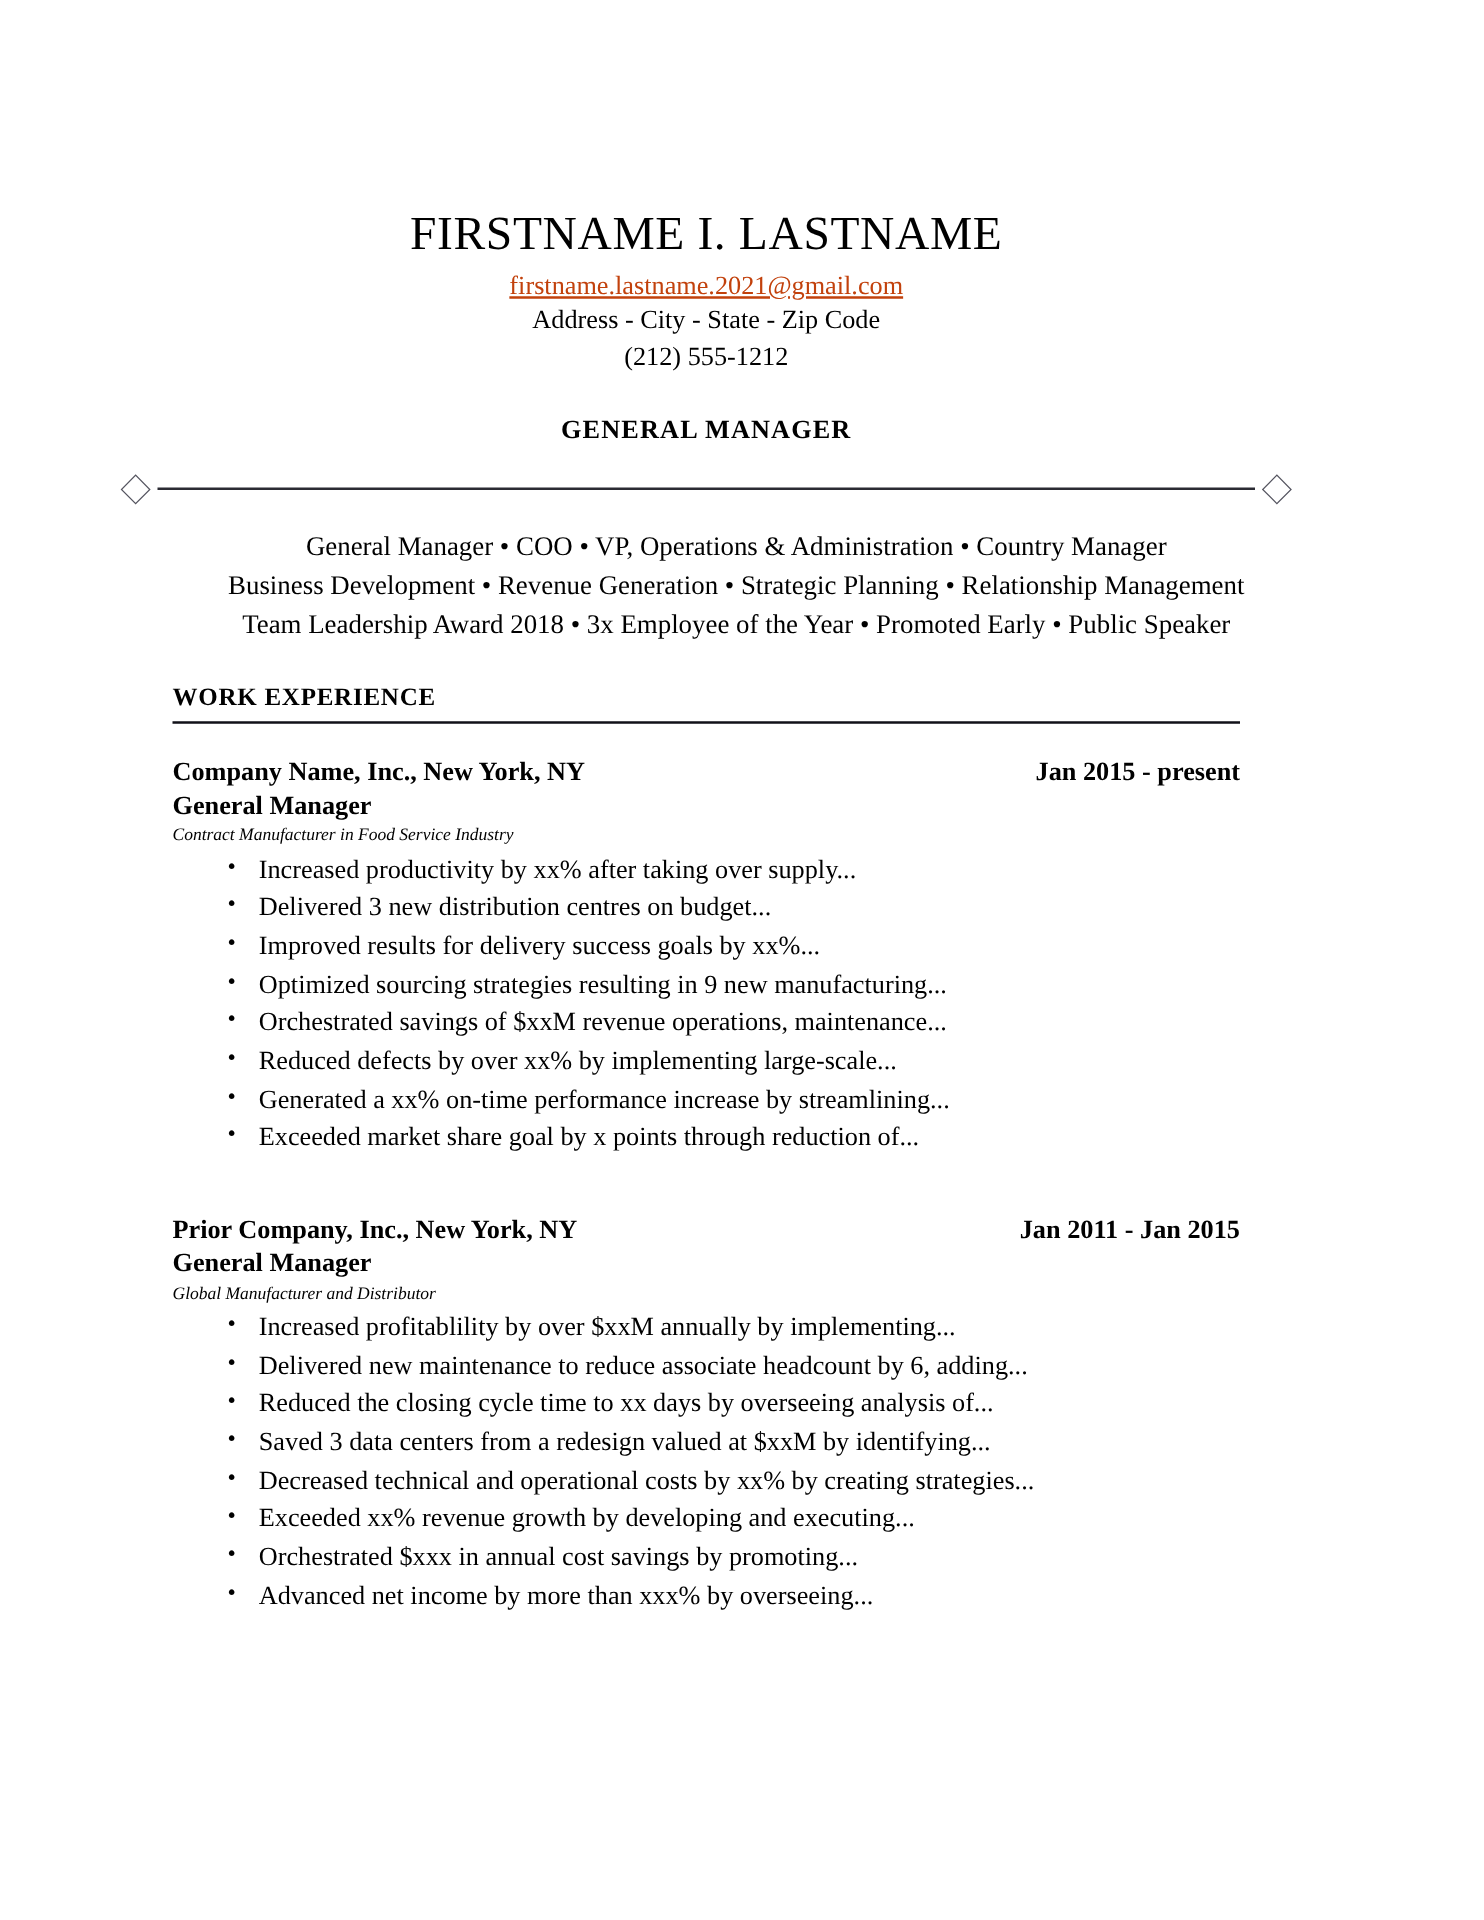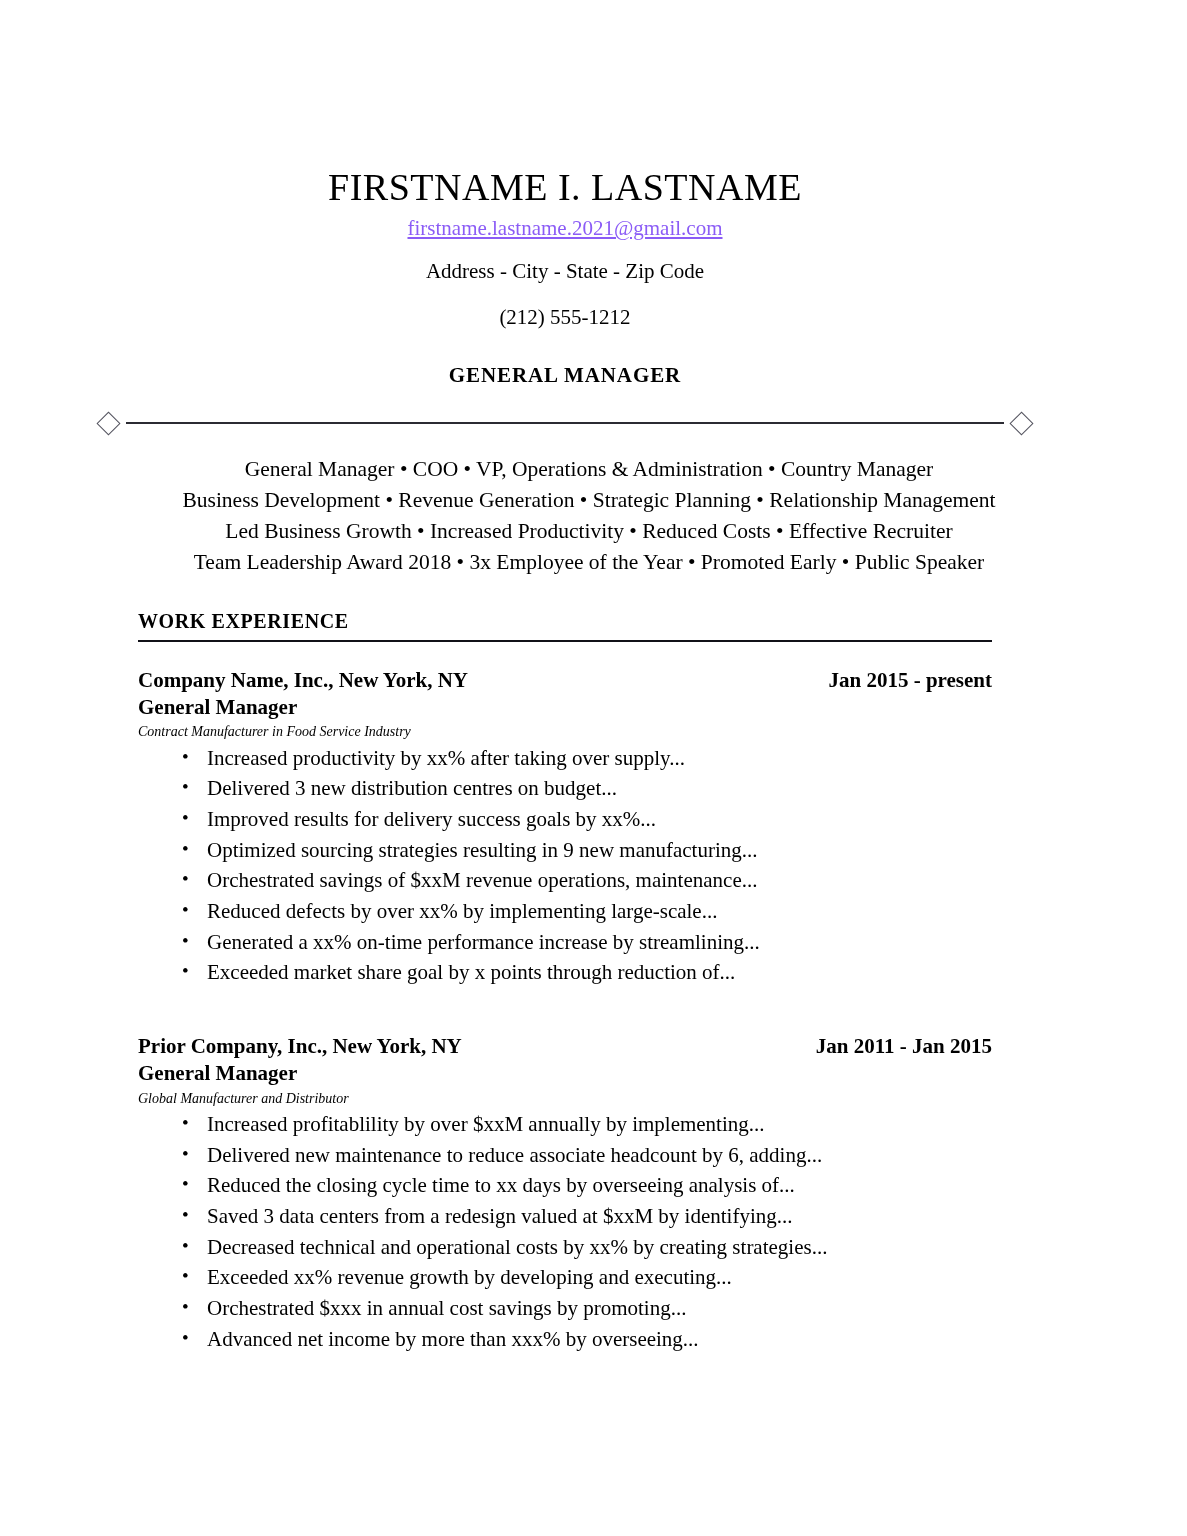--- a/index.html
+++ b/index.html
@@ -29,28 +29,28 @@
     letter-spacing: 0.5px;
     line-height: 1.05;
     margin: 0;
   }
   .email-line {
     margin-top: 7px;
     font-size: 21px;
     line-height: 1.25;
   }
   .email-link {
-    color: #8b5cf6;
+    color: #c2410c;
     text-decoration: underline;
   }
   .address-line,
   .phone-line {
     font-size: 21px;
     line-height: 1.42;
-    margin: 16px;
+    margin: 0;
   }
 
   
   .target-title {
     text-align: center;
     font-size: 21px;
     font-weight: bold;
     letter-spacing: 0.9px;
     margin-top: 30px;
   }
@@ -176,21 +176,20 @@
 
   <div class="divider">
     <span class="diamond left"></span>
     <span class="divider-line"></span>
     <span class="diamond right"></span>
   </div>
 
   <div class="summary">
     <div class="summary-line">General Manager • COO • VP, Operations &amp; Administration • Country Manager</div>
     <div class="summary-line">Business Development • Revenue Generation • Strategic Planning • Relationship Management</div>
-    <div class="summary-line">Led Business Growth • Increased Productivity • Reduced Costs • Effective Recruiter</div>
     <div class="summary-line">Team Leadership Award 2018 • 3x Employee of the Year • Promoted Early • Public Speaker</div>
   </div>
 
   <div class="section">
     <div class="section-heading">WORK EXPERIENCE</div>
     <div class="section-rule"></div>
 
     <div class="job">
       <div class="job-topline">
         <span class="job-company">Company Name, Inc., New York, NY</span>

